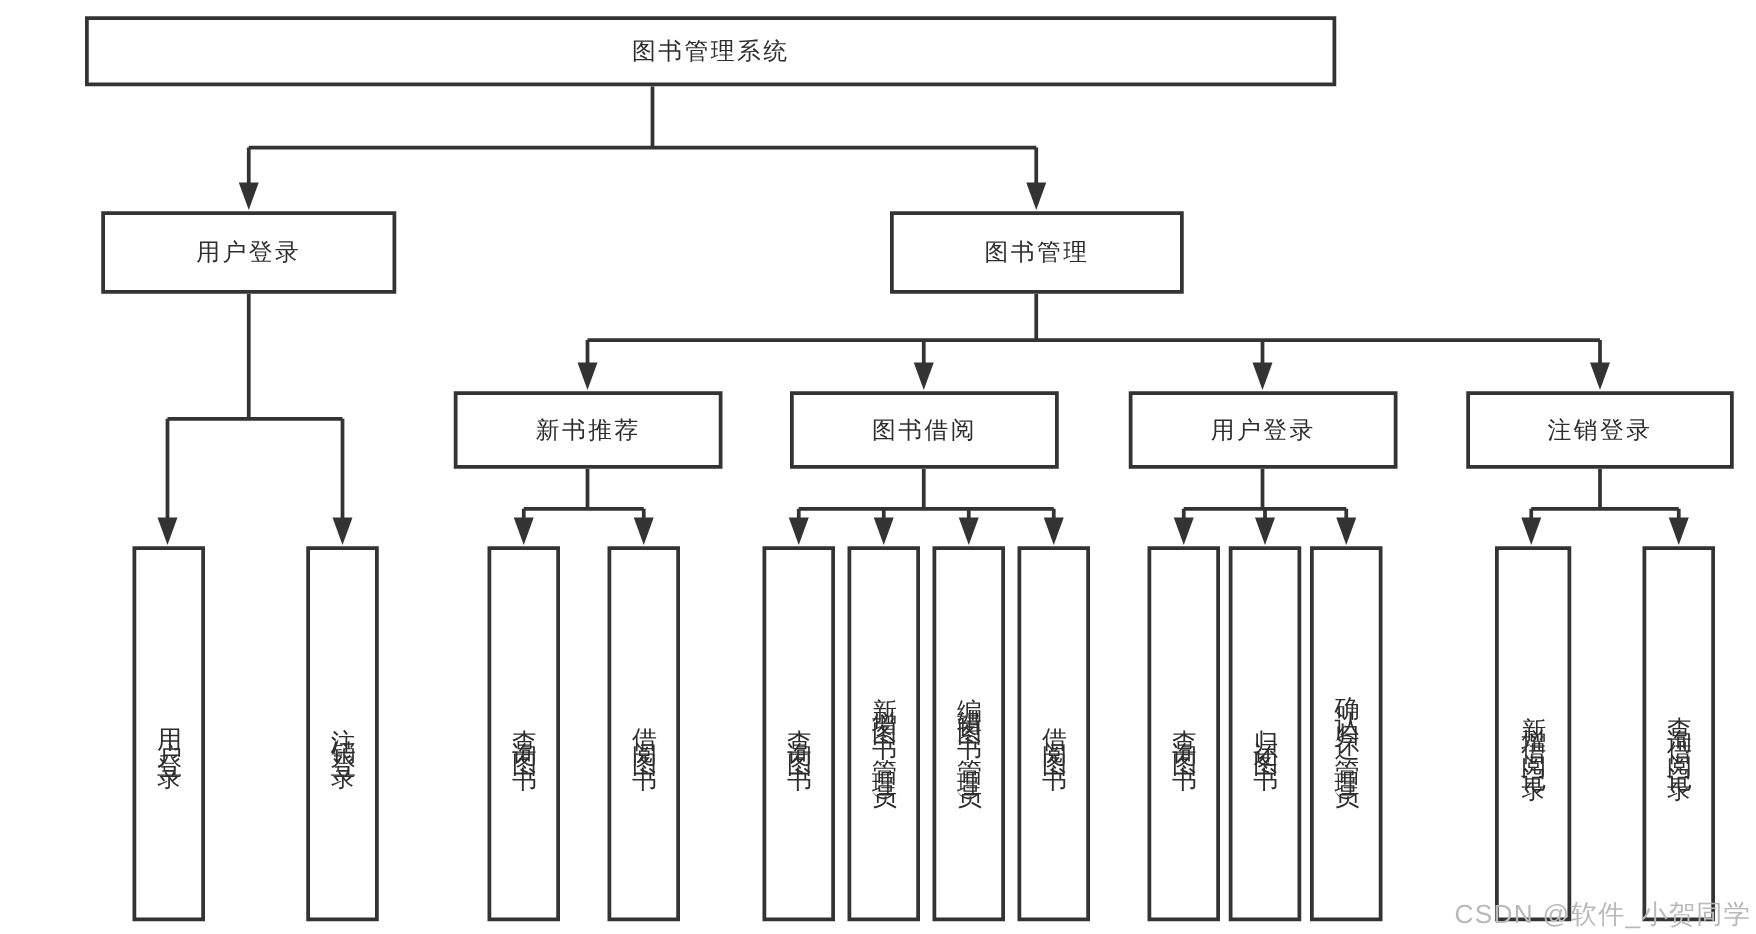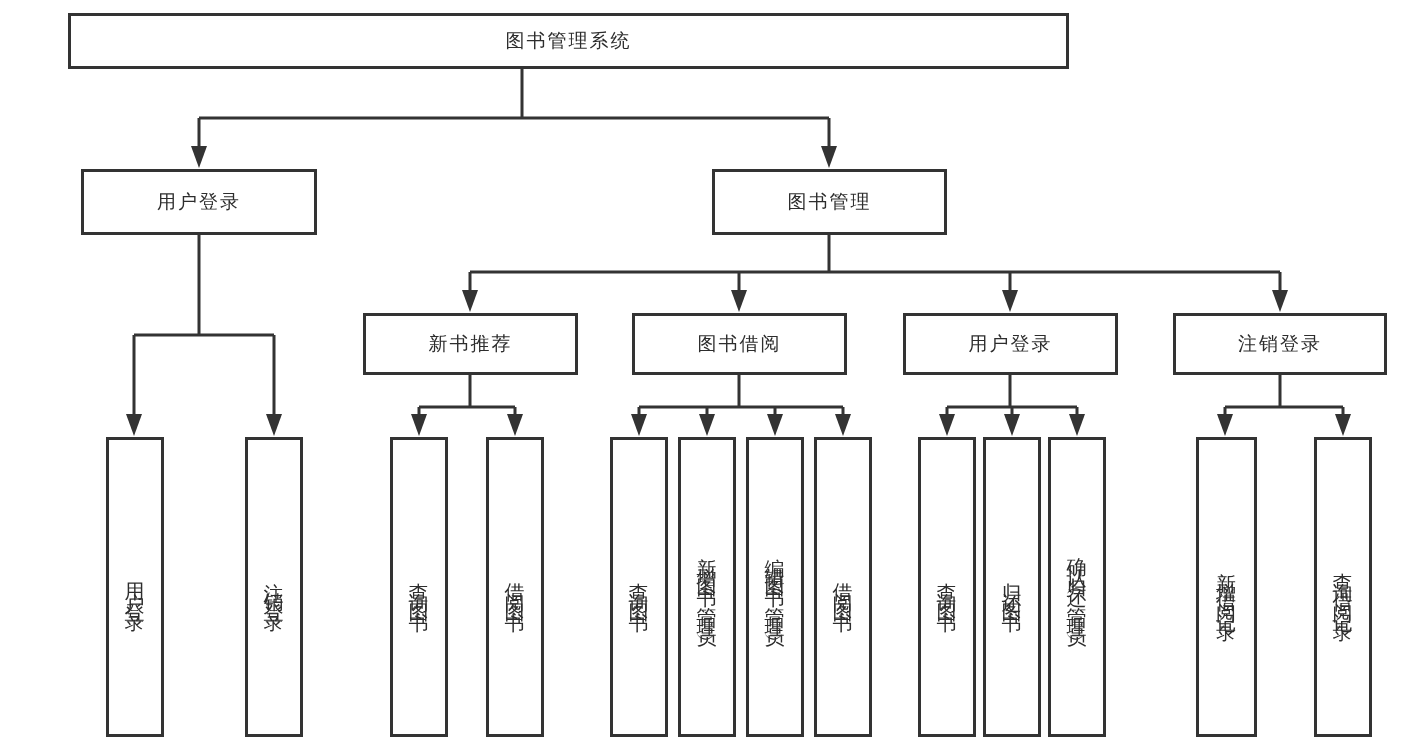--- a/index.html
+++ b/index.html
@@ -163,14 +163,15 @@
     <span class="vtext">确认归还（管理员）</span>
   </div>
 
   <div class="node vbox" style="left:1196px; top:437px; width:61px; height:300px;">
     <span class="vtext">新增借阅记录</span>
   </div>
   <div class="node vbox" style="left:1314px; top:437px; width:58px; height:300px;">
     <span class="vtext">查询借阅记录</span>
   </div>
 
+  <div class="watermark">CSDN @软件_小贺同学</div>
 
 </div>
 
 </body></html>

